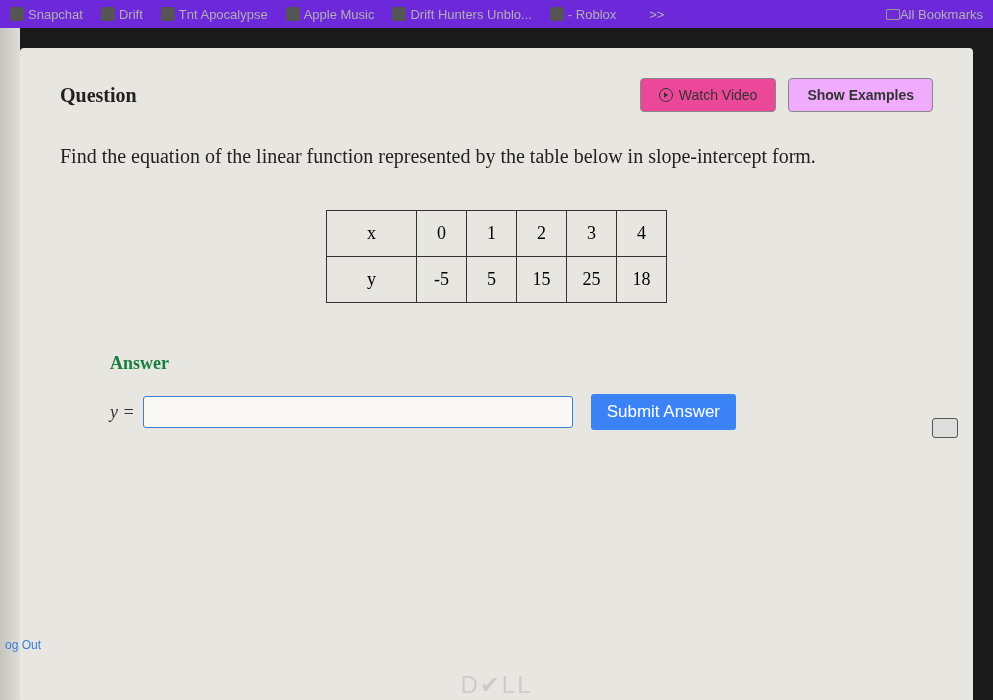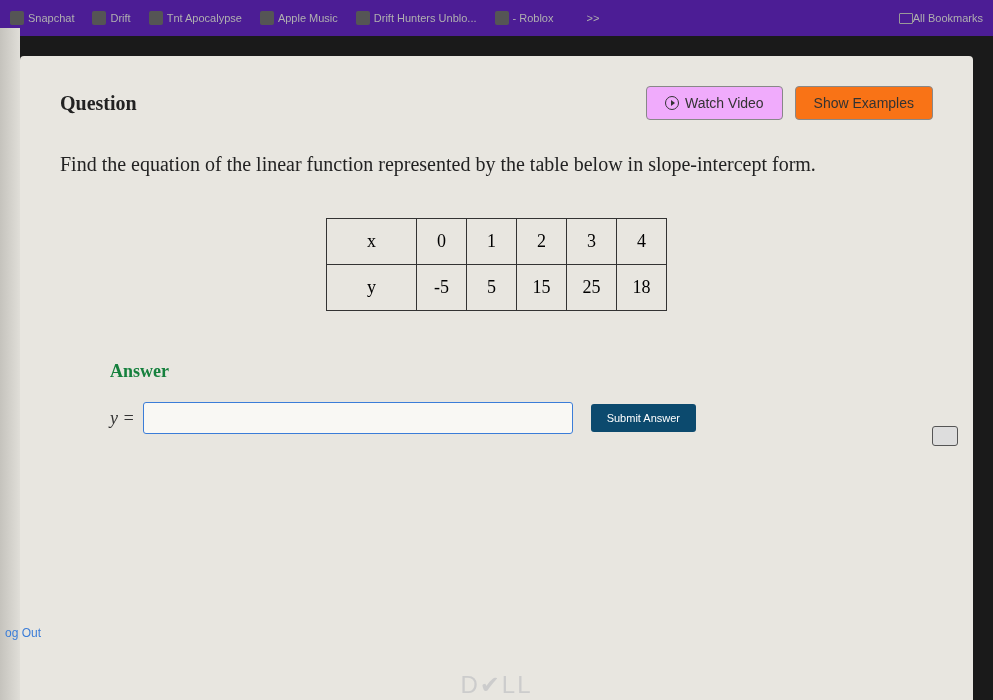--- a/index.html
+++ b/index.html
@@ -5,29 +5,29 @@
     * { margin: 0; padding: 0; box-sizing: border-box; }
     body {
       font-family: Georgia, serif;
       background: #1a1a1a;
       width: 993px;
       height: 700px;
       overflow: hidden;
       position: relative;
     }
     .browser-bar {
-      background: #4c1d95;
-      height: 36px;
+      background: #6d28d9;
+      height: 28px;
       display: flex;
       align-items: center;
       padding: 0 10px;
       gap: 18px;
       color: #b0b0b0;
       font-family: Arial, sans-serif;
-      font-size: 11px;
+      font-size: 13px;
     }
     .bookmark-item {
       display: flex;
       align-items: center;
       gap: 4px;
       white-space: nowrap;
     }
     .bookmark-icon {
       width: 14px;
       height: 14px;
@@ -66,21 +66,21 @@
       font-weight: bold;
       font-size: 20px;
       color: #222;
     }
     .header-buttons {
       display: flex;
       gap: 12px;
     }
     .watch-video-btn {
       border: 1px solid #888;
-      background: #f0abfc;
+      background: #ec4899;
       padding: 8px 18px;
       border-radius: 4px;
       font-family: Arial, sans-serif;
       font-size: 14px;
       color: #333;
       display: flex;
       align-items: center;
       gap: 6px;
       cursor: pointer;
     }
@@ -96,27 +96,28 @@
     .play-triangle {
       width: 0;
       height: 0;
       border-left: 4px solid #333;
       border-top: 3px solid transparent;
       border-bottom: 3px solid transparent;
       margin-left: 1px;
     }
     .show-examples-btn {
       border: 1px solid #888;
-      background: #f97316;
+      background: #f0abfc;
       padding: 8px 18px;
       border-radius: 4px;
       font-family: Arial, sans-serif;
       font-size: 14px;
       color: #333;
       cursor: pointer;
+      font-weight: bold;
     }
     .prompt-text {
       font-size: 20px;
       color: #222;
       margin-bottom: 40px;
       line-height: 1.4;
     }
     .data-table {
       border-collapse: collapse;
       margin: 0 auto 50px auto;
@@ -154,45 +155,45 @@
     .answer-input {
       border: 1.5px solid #3b7dd8;
       border-radius: 3px;
       height: 32px;
       width: 430px;
       padding: 0 8px;
       font-size: 15px;
       background: #f9f8f4;
     }
     .submit-btn {
-      background: #0c4a6e;
+      background: #3b82f6;
       color: #fff;
       border: none;
       padding: 8px 16px;
       border-radius: 3px;
       font-family: Arial, sans-serif;
-      font-size: 11px;
+      font-size: 17px;
       cursor: pointer;
       margin-left: 10px;
     }
     .keyboard-icon {
       position: absolute;
       right: 15px;
       top: 370px;
       width: 26px;
       height: 20px;
       border: 1.5px solid #555;
       border-radius: 3px;
       background: #ddd;
       cursor: pointer;
     }
     .logout-link {
       position: absolute;
       left: 5px;
-      bottom: 60px;
+      bottom: 48px;
       color: #3b7dd8;
       font-family: Arial, sans-serif;
       font-size: 12px;
     }
     .dell-logo {
       position: absolute;
       bottom: 1px;
       left: 50%;
       transform: translateX(-50%);
       color: #ccc;

